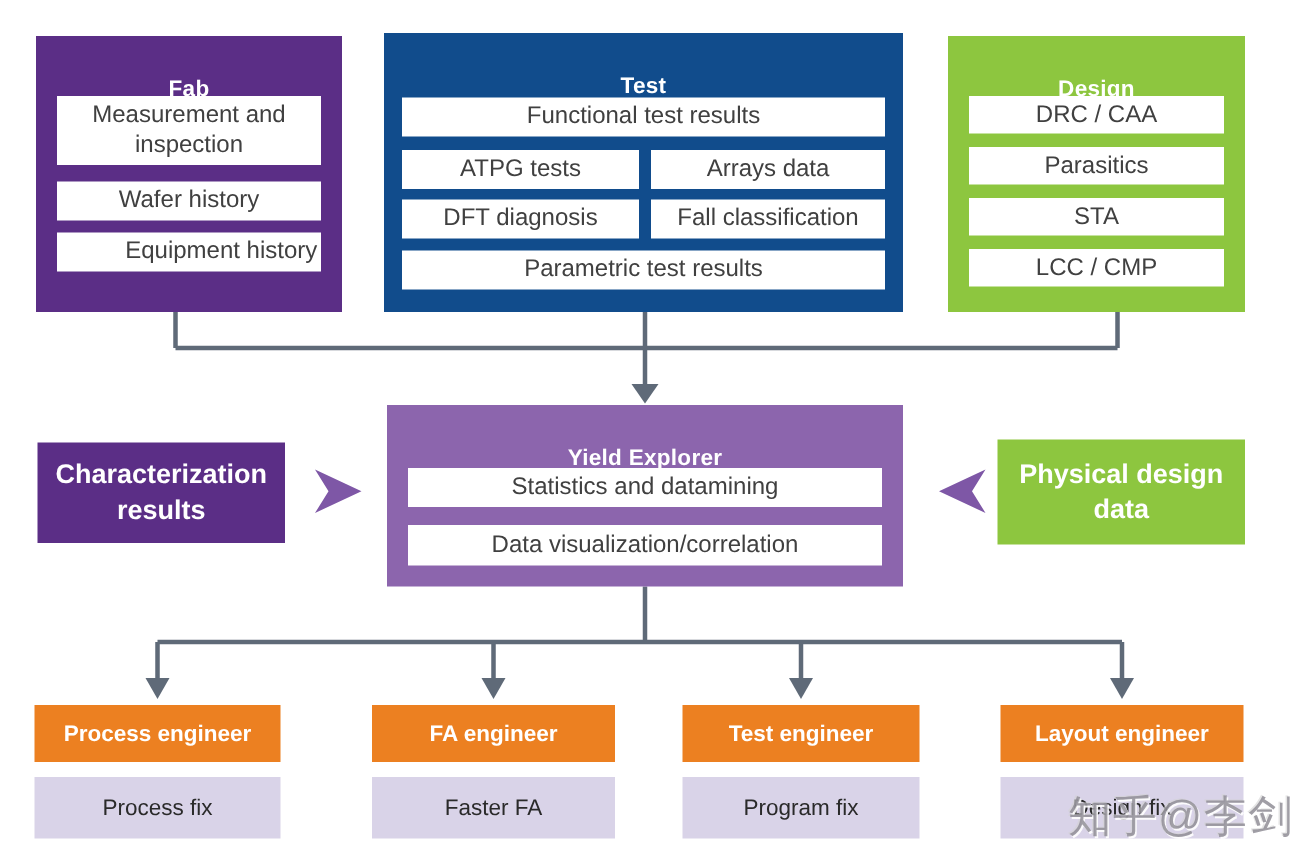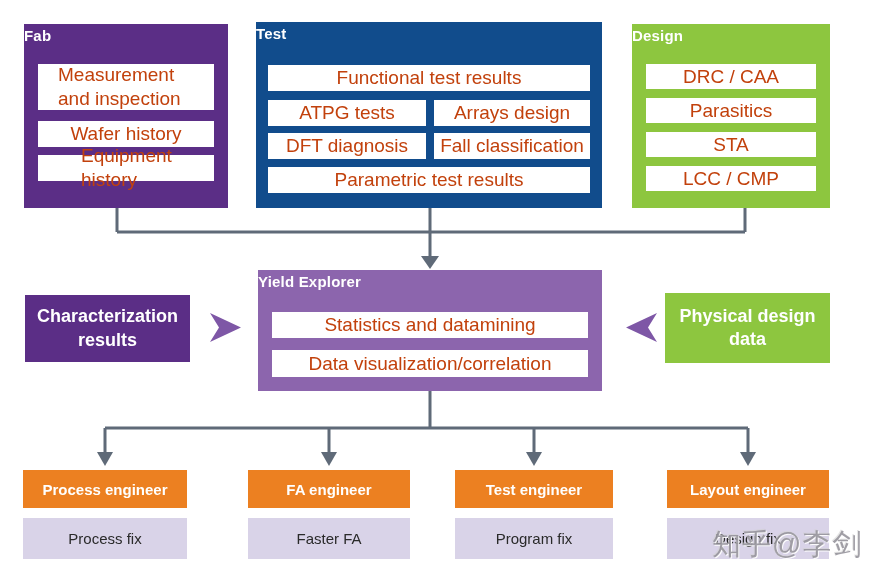--- a/index.html
+++ b/index.html
@@ -3,26 +3,26 @@
 <meta charset="utf-8">
 <style>
   html,body{margin:0;padding:0;background:#ffffff;}
   .canvas{
     position:relative;width:872px;height:576px;background:#ffffff;overflow:hidden;
     font-family:"Liberation Sans",sans-serif;
   }
   .box{position:absolute;box-sizing:border-box;}
   .group{color:#ffffff;}
   .group-title{
-    font-weight:bold;font-size:15px;color:#ffffff;
-    padding-top:3px;letter-spacing:.2px;
+    text-align:center;font-weight:bold;font-size:15px;color:#ffffff;
+    padding-top:27px;letter-spacing:.2px;
   }
   .white-item{
-    position:absolute;background:#ffffff;color:#c2410c;font-size:19px;
-    display:flex;align-items:center;justify-content:center;
+    position:absolute;background:#ffffff;color:#404040;font-size:16px;
+    display:flex;align-items:center;justify-content:center;text-align:center;
     line-height:1.25;box-sizing:border-box;
   }
   .side-box{
     position:absolute;display:flex;align-items:center;justify-content:center;
     text-align:center;font-weight:bold;font-size:18px;color:#ffffff;line-height:1.3;
     box-sizing:border-box;padding:4px 10px;
   }
   .eng-box{
     position:absolute;display:flex;align-items:center;justify-content:center;
     font-weight:bold;font-size:15px;color:#ffffff;box-sizing:border-box;text-align:center;
@@ -62,21 +62,21 @@
     <div class="group-title">Fab</div>
     <div class="white-item" style="left:14px;top:40px;width:176px;height:46px;padding:0 20px;">Measurement and inspection</div>
     <div class="white-item" style="left:14px;top:97px;width:176px;height:26px;">Wafer history</div>
     <div class="white-item" style="left:14px;top:131px;width:176px;height:26px;padding-left:43px;">Equipment history</div>
   </div>
 
   <div class="box group" style="left:256px;top:22px;width:346px;height:186px;background:#114c8c;">
     <div class="group-title">Test</div>
     <div class="white-item" style="left:12px;top:43px;width:322px;height:26px;">Functional test results</div>
     <div class="white-item" style="left:12px;top:78px;width:158px;height:26px;">ATPG tests</div>
-    <div class="white-item" style="left:178px;top:78px;width:156px;height:26px;">Arrays design</div>
+    <div class="white-item" style="left:178px;top:78px;width:156px;height:26px;">Arrays data</div>
     <div class="white-item" style="left:12px;top:111px;width:158px;height:26px;">DFT diagnosis</div>
     <div class="white-item" style="left:178px;top:111px;width:156px;height:26px;">Fall classification</div>
     <div class="white-item" style="left:12px;top:145px;width:322px;height:26px;">Parametric test results</div>
   </div>
 
   <div class="box group" style="left:632px;top:24px;width:198px;height:184px;background:#8dc63f;">
     <div class="group-title">Design</div>
     <div class="white-item" style="left:14px;top:40px;width:170px;height:25px;">DRC / CAA</div>
     <div class="white-item" style="left:14px;top:74px;width:170px;height:25px;">Parasitics</div>
     <div class="white-item" style="left:14px;top:108px;width:170px;height:25px;">STA</div>

